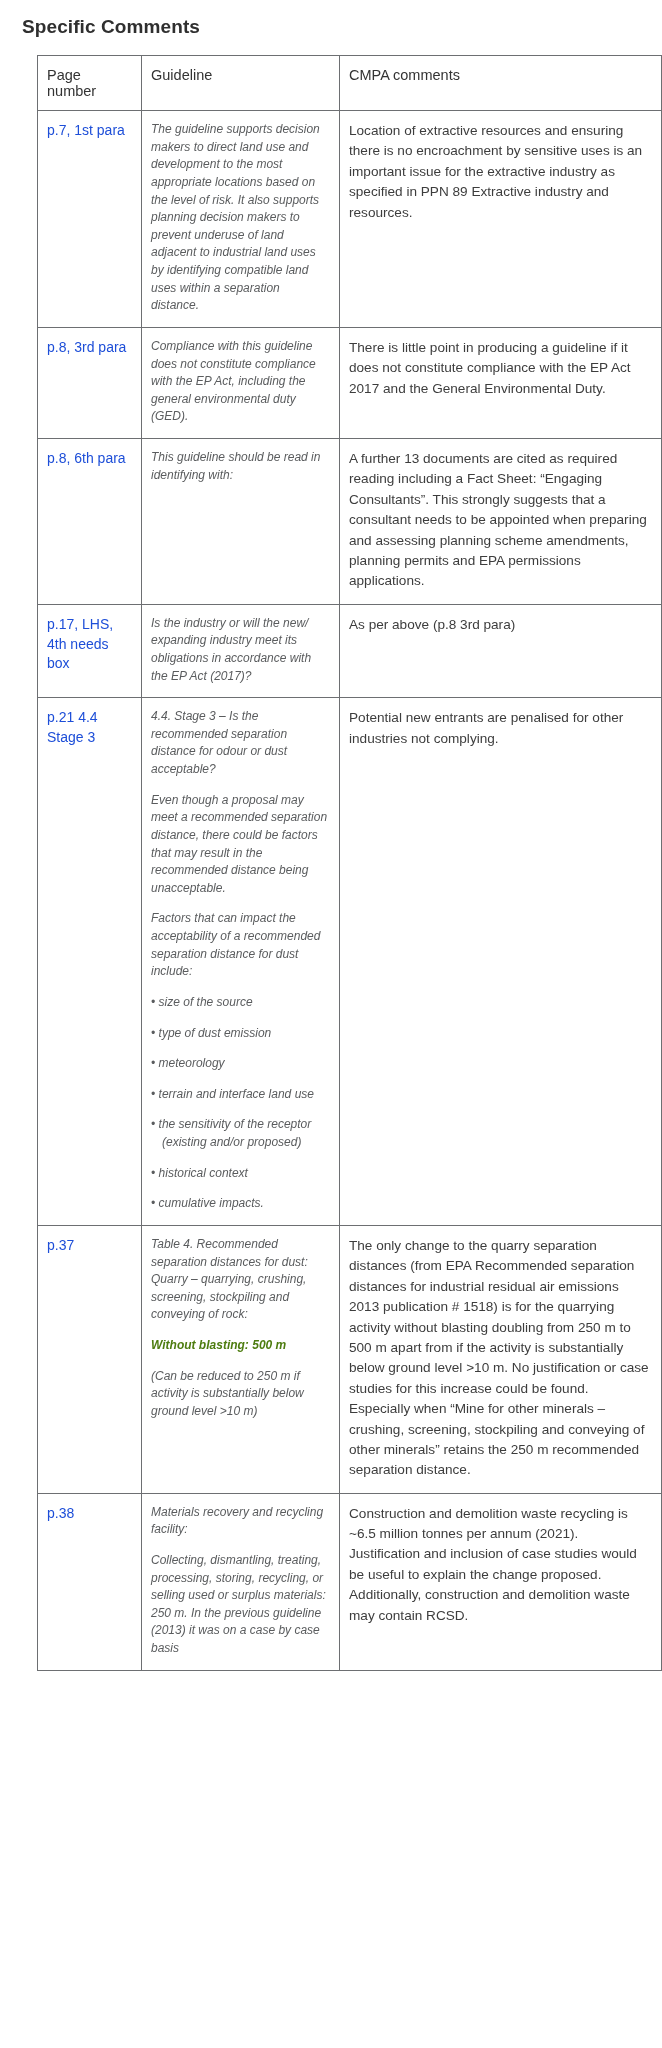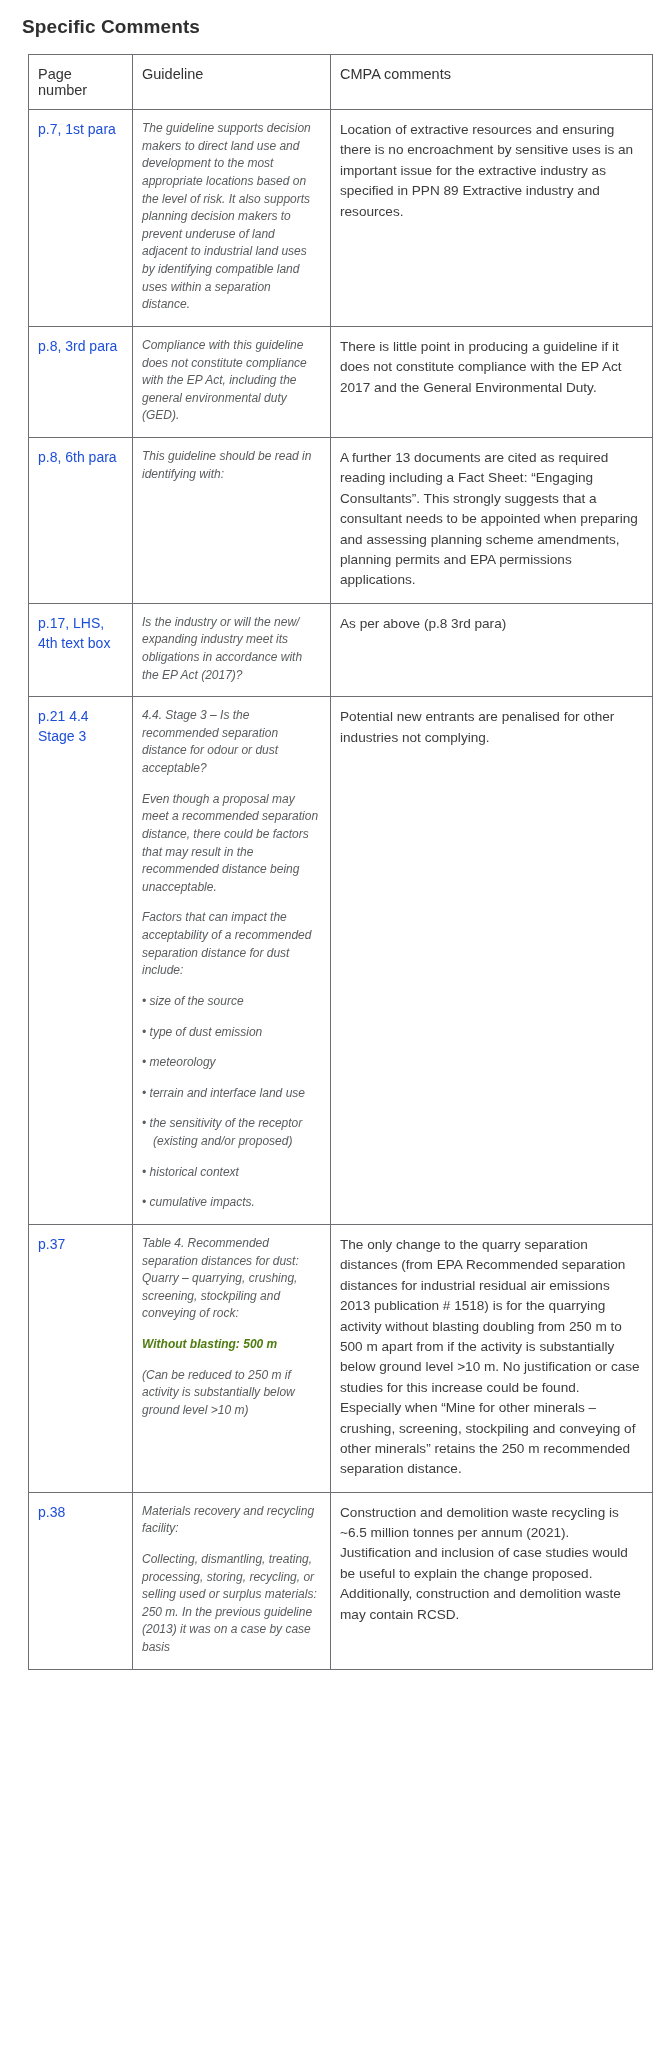--- a/index.html
+++ b/index.html
@@ -23,21 +23,21 @@
     font-size: 19px;
     font-weight: bold;
     color: #2f2f2f;
     letter-spacing: 0.1px;
     margin: 16px 0 16px 2px;
   }
   table.comments-table {
     border-collapse: collapse;
     width: 624px;
     table-layout: fixed;
-    margin: 8px;
+    margin: 17px;
     padding-left: 27px;
   }
   table.comments-table td,
   table.comments-table th {
     border: 1px solid #6d6f72;
     vertical-align: top;
     padding: 10px 9px 12px 9px;
     background: #ffffff;
   }
   table.comments-table th {
@@ -134,21 +134,21 @@
         <td class="cell-guideline">
           <div class="para">This guideline should be read in identifying with:</div>
         </td>
         <td class="cell-cmpa">
           <div class="para">A further 13 documents are cited as required reading including a Fact Sheet: “Engaging Consultants”. This strongly suggests that a consultant needs to be appointed when preparing and assessing planning scheme amendments, planning permits and EPA permissions applications.</div>
         </td>
       </tr>
 
       <tr>
         <td class="cell-page">
-          <div class="para">p.17, LHS, 4th text box</div>
+          <div class="para">p.17, LHS, 4th needs box</div>
         </td>
         <td class="cell-guideline">
           <div class="para">Is the industry or will the new/ expanding industry meet its obligations in accordance with the EP Act (2017)?</div>
         </td>
         <td class="cell-cmpa">
           <div class="para">As per above (p.8 3rd para)</div>
         </td>
       </tr>
 
       <tr>

